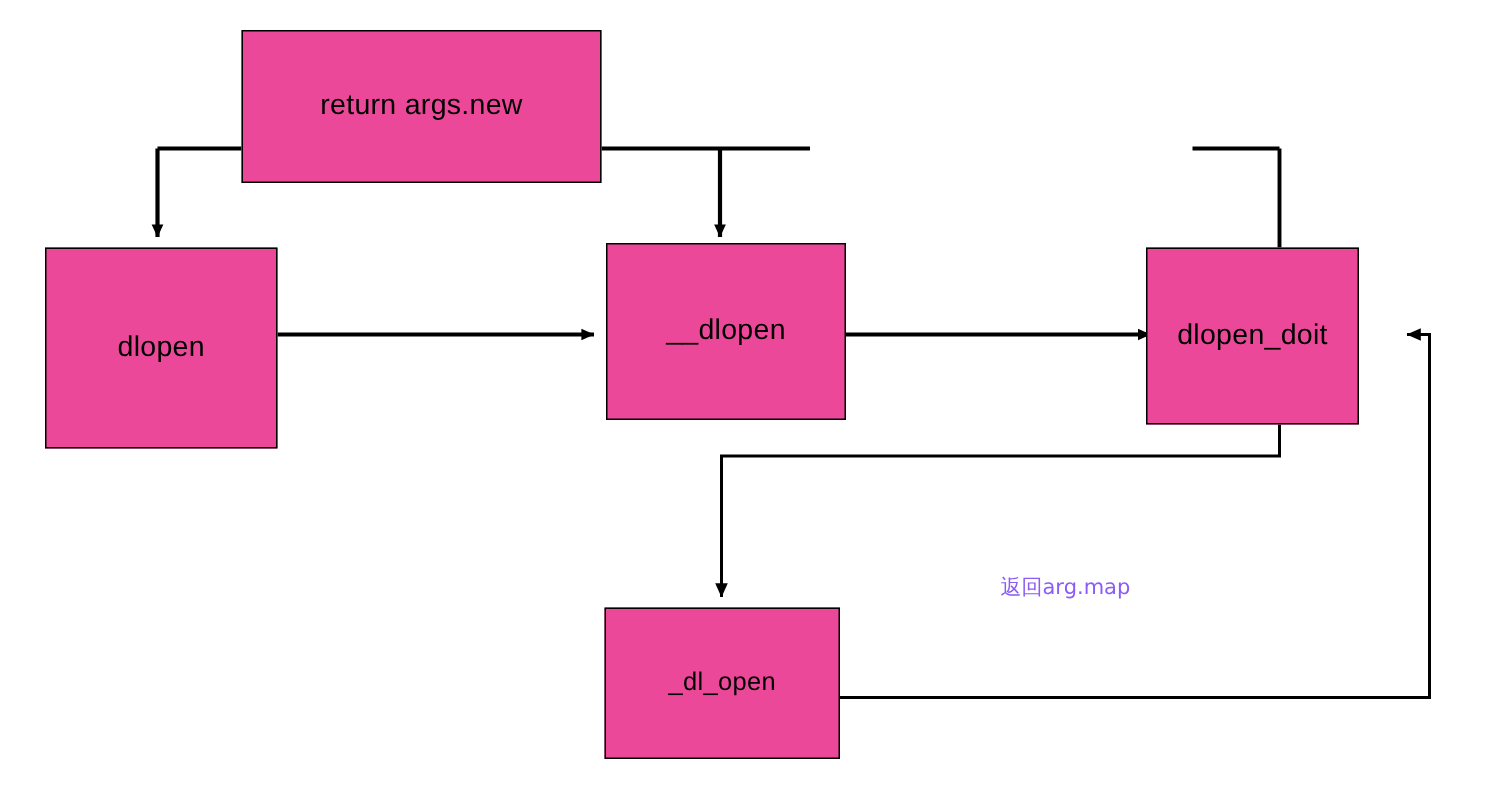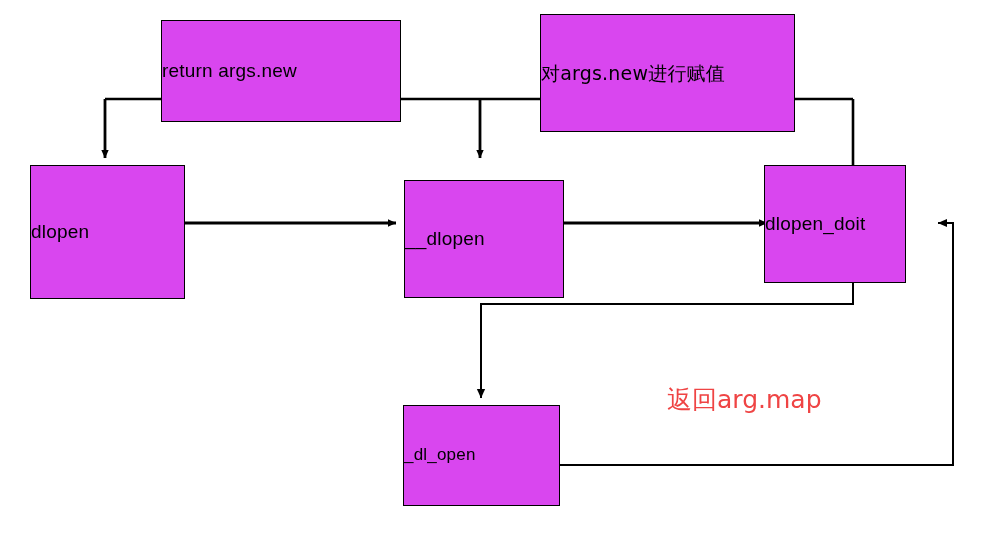--- a/index.html
+++ b/index.html
@@ -21,50 +21,50 @@
     position: absolute;
     left: 0;
     top: 0;
     width: 991px;
     height: 537px;
   }
   .node-box {
     position: absolute;
     box-sizing: border-box;
     border: 1.6px solid #000000;
-    background: #d946ef;
+    background: #ec4899;
     display: flex;
     align-items: center;
-    justify-content: flex-start;
+    justify-content: center;
     color: #000000;
     z-index: 3;
   }
   .node-label {
     font-size: 19px;
     line-height: 1.2;
     letter-spacing: 0.2px;
     white-space: nowrap;
     color: #000000;
   }
   .node-label.cjk {
     font-family: "DejaVu Sans", "Liberation Sans", sans-serif;
     font-size: 19px;
   }
   #box-return-args   { left: 161px; top: 20px;  width: 240px; height: 102px; }
   #box-assign-args   { left: 540px; top: 14px;  width: 255px; height: 118px; }
   #box-dlopen        { left: 30px;  top: 165px; width: 155px; height: 134px; }
-  #box-underscore-dlopen { left: 404px; top: 180px; width: 160px; height: 118px; }
+  #box-underscore-dlopen { left: 404px; top: 162px; width: 160px; height: 118px; }
   #box-dlopen-doit   { left: 764px; top: 165px; width: 142px; height: 118px; }
   #box-dl-open       { left: 403px; top: 405px; width: 157px; height: 101px; }
   #box-dl-open .node-label { font-size: 17px; }
 
   .edge-label {
     position: absolute;
-    color: #ef4444;
-    font-size: 25px;
+    color: #8b5cf6;
+    font-size: 14px;
     white-space: nowrap;
     z-index: 4;
     background: transparent;
   }
   #label-return-argmap {
     left: 667px;
     top: 383px;
     font-family: "DejaVu Sans", "Liberation Sans", sans-serif;
   }
 </style>
@@ -115,23 +115,20 @@
 
     <g>
       <path d="M560,465 L953,465 L953,223 L938,223" fill="none" stroke="#000000" stroke-width="2.0" stroke-linejoin="miter" marker-end="url(#arrowhead-thin)"></path>
     </g>
   </svg>
 
   <div class="node-box" id="box-return-args">
     <span class="node-label">return args.new</span>
   </div>
 
-  <div class="node-box" id="box-assign-args">
-    <span class="node-label cjk">对args.new进行赋值</span>
-  </div>
 
   <div class="node-box" id="box-dlopen">
     <span class="node-label">dlopen</span>
   </div>
 
   <div class="node-box" id="box-underscore-dlopen">
     <span class="node-label">__dlopen</span>
   </div>
 
   <div class="node-box" id="box-dlopen-doit">

